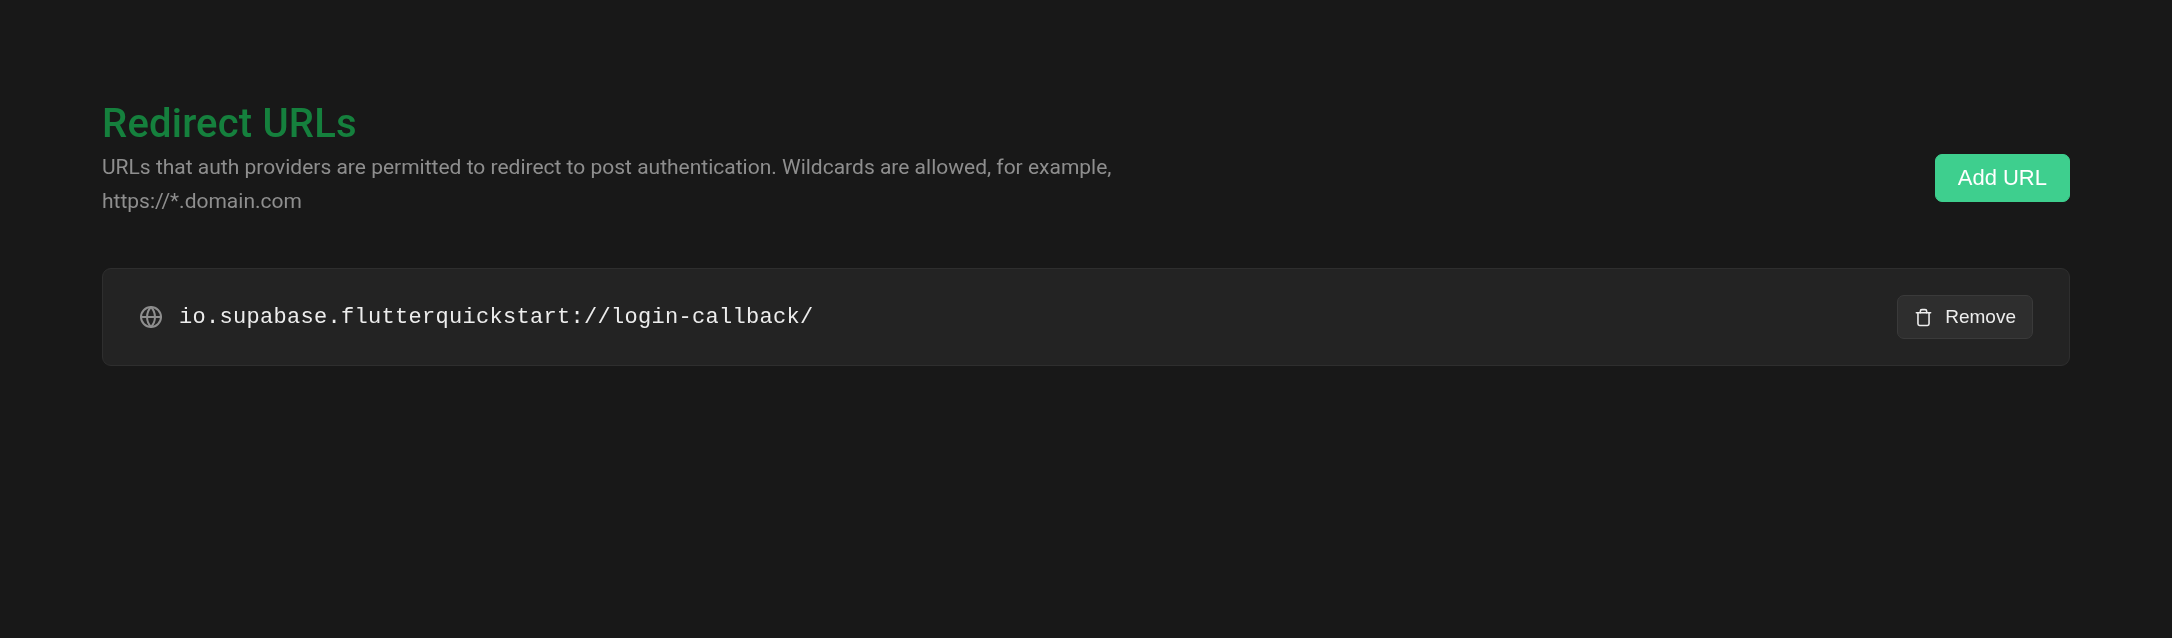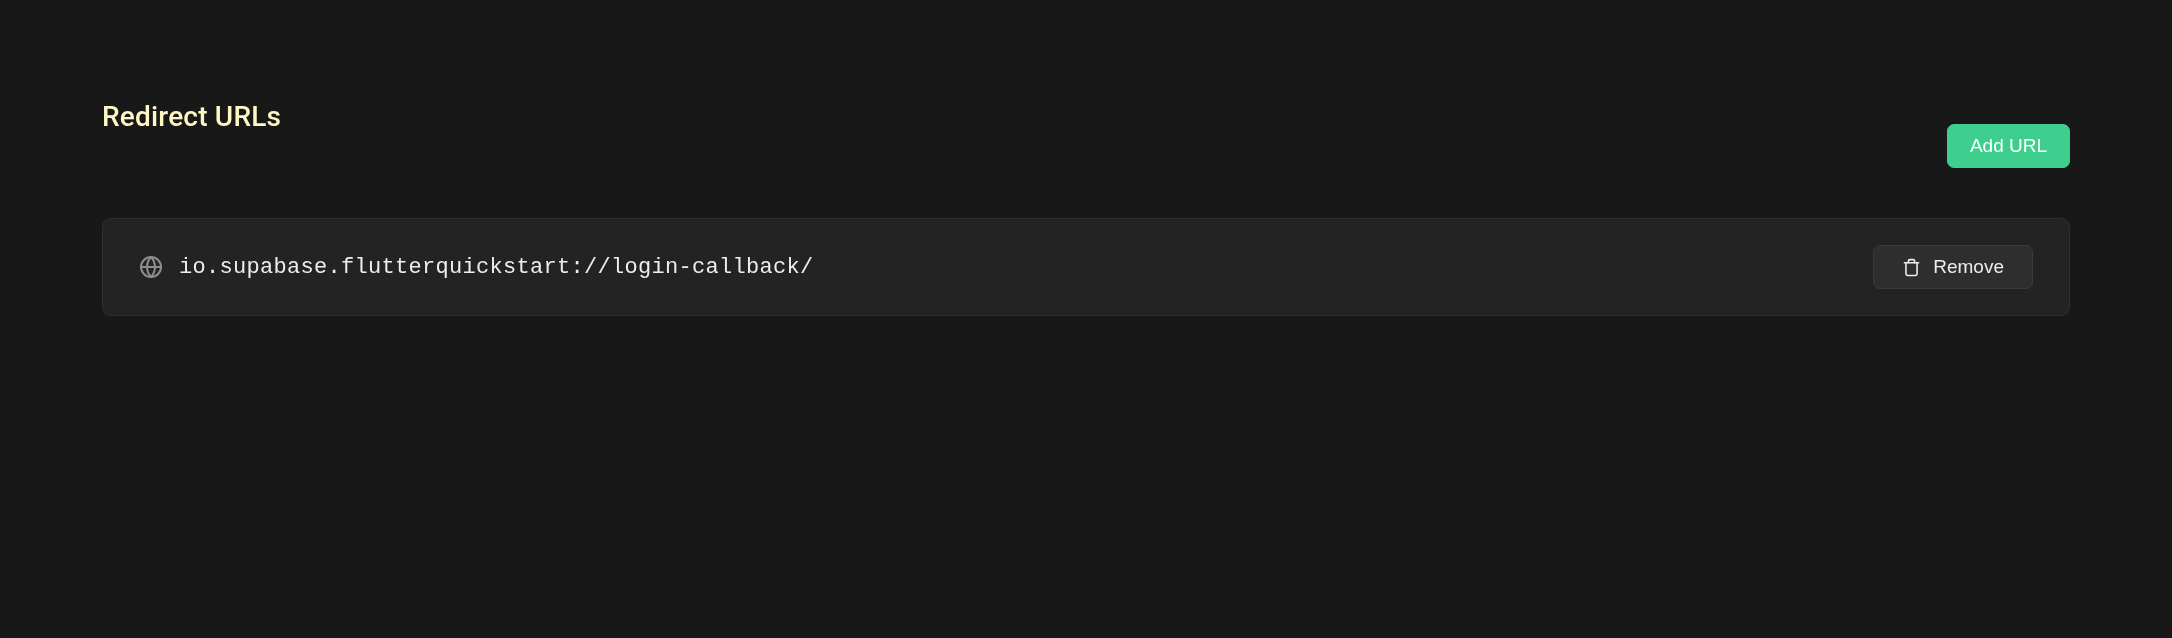--- a/index.html
+++ b/index.html
@@ -18,44 +18,44 @@
     .section-header {
       display: flex;
       align-items: flex-start;
       justify-content: space-between;
       margin-bottom: 50px;
     }
     .header-text {
       flex: 1;
     }
     .section-title {
-      font-size: 28px;
+      font-size: 40px;
       font-weight: 500;
-      color: #fef9c3;
+      color: #15803d;
       margin-bottom: 4px;
       letter-spacing: 0.2px;
     }
     .section-description {
       font-size: 21px;
       font-weight: 400;
       color: #8e8e8e;
       line-height: 1.6;
       max-width: 1100px;
     }
     .add-url-button {
       background-color: #3ECF8E;
       border: 1px solid #3ECF8E;
       color: #ffffff;
-      font-size: 19px;
+      font-size: 22px;
       font-weight: 400;
       padding: 10px 22px;
       border-radius: 7px;
       cursor: pointer;
       white-space: nowrap;
-      margin-top: 24px;
+      margin-top: 54px;
     }
     .url-list {
       display: flex;
       flex-direction: column;
       gap: 12px;
     }
     .url-row {
       background-color: #232323;
       border: 1px solid #2e2e2e;
       border-radius: 9px;
@@ -80,39 +80,40 @@
       font-size: 22px;
       color: #ededed;
       letter-spacing: 0.3px;
     }
     .remove-button {
       background-color: #2e2e2e;
       border: 1px solid #3a3a3a;
       color: #ededed;
       font-size: 19px;
       font-weight: 400;
-      padding: 10px 28px;
+      padding: 10px 16px;
       border-radius: 7px;
       cursor: pointer;
       display: flex;
       align-items: center;
       gap: 12px;
     }
     .trash-icon {
       width: 19px;
       height: 19px;
       flex-shrink: 0;
     }
   </style>
 </head>
 <body>
 
 <div class="section-header">
   <div class="header-text">
     <h2 class="section-title">Redirect URLs</h2>
+    <p class="section-description">URLs that auth providers are permitted to redirect to post authentication. Wildcards are allowed, for example, https://*.domain.com</p>
   </div>
   <button class="add-url-button">Add URL</button>
 </div>
 
 <div class="url-list">
   <div class="url-row">
     <div class="url-left">
       <svg class="globe-icon" viewBox="0 0 24 24" fill="none" stroke="currentColor" stroke-width="2" stroke-linecap="round" stroke-linejoin="round">
         <circle cx="12" cy="12" r="10"></circle>
         <line x1="2" y1="12" x2="22" y2="12"></line>

